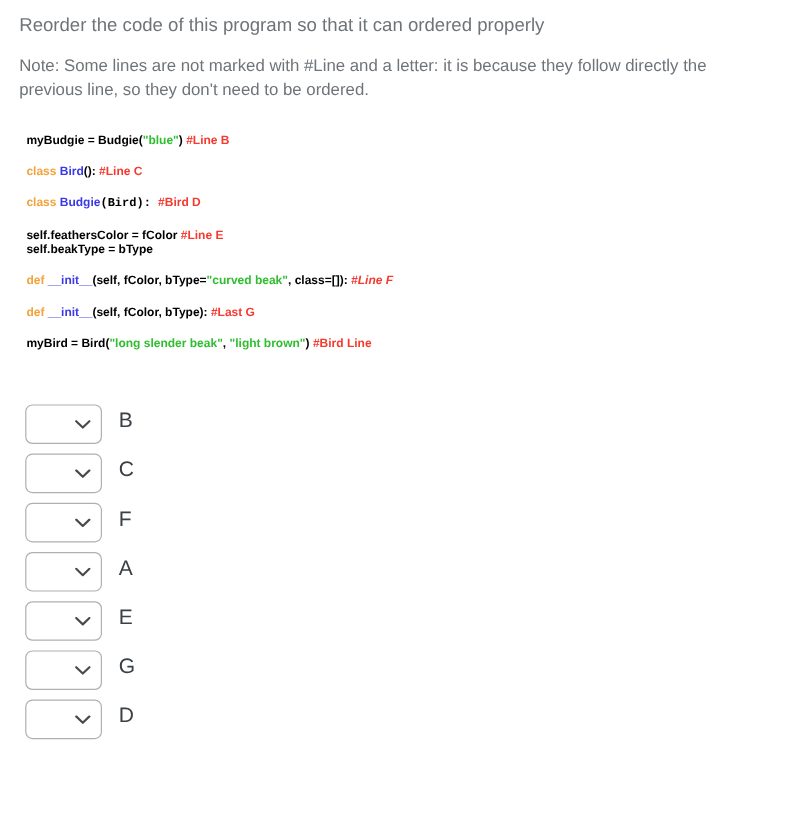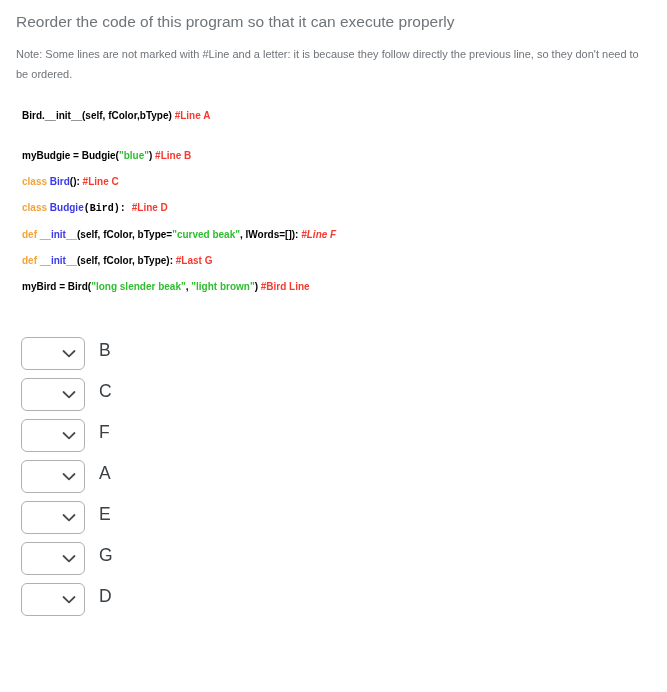--- a/index.html
+++ b/index.html
@@ -13,21 +13,21 @@
   .page { padding: 11px 16px 0 16px; }
 
   .q-title {
     font-size: 15.5px;
     line-height: 21px;
     color: #6f7479;
     font-weight: 400;
   }
   .q-note {
     margin-top: 12px;
-    font-size: 11px;
+    font-size: 14px;
     line-height: 20px;
     color: #6f7479;
     max-width: 628px;
     font-weight: 400;
   }
 
   .code-block {
     margin-top: 26px;
     margin-left: 6px;
     font-family: "Liberation Sans", sans-serif;
@@ -86,39 +86,42 @@
     line-height: 22px;
     color: #3b4045;
     font-weight: 400;
   }
 </style>
 </head>
 <body>
 
 <div class="page">
 
-  <p class="q-title" style="color: rgb(111, 116, 121);">Reorder the code of this program so that it can execute properly</p>
+  <p class="q-title" style="color: rgb(111, 116, 121);">Reorder the code of this program so that it can ordered properly</p>
 
   <p class="q-note" style="color: rgb(111, 116, 121);">Note: Some lines are not marked with #Line and a letter: it is because they follow directly the previous line, so they don't need to be ordered.</p>
 
   <div class="code-block" id="code-block">
       <div class="code-group gap-large">
-        <div class="code-line"><span style="color: rgb(0, 0, 0);">Bird.__init__(self, fColor,bType) </span><span style="color: rgb(245, 58, 48);">#Line A</span></div>
       </div>
       <div class="code-group">
         <div class="code-line"><span style="color: rgb(0, 0, 0);">myBudgie = Budgie(</span><span style="color: rgb(47, 190, 47);">"blue"</span><span style="color: rgb(0, 0, 0);">) </span><span style="color: rgb(245, 58, 48);">#Line B</span></div>
       </div>
       <div class="code-group">
         <div class="code-line"><span style="color: rgb(242, 163, 60);">class </span><span style="color: rgb(57, 57, 232);">Bird</span><span style="color: rgb(0, 0, 0);">(): </span><span style="color: rgb(245, 58, 48);">#Line C</span></div>
       </div>
       <div class="code-group">
-        <div class="code-line"><span style="color: rgb(242, 163, 60);">class </span><span style="color: rgb(57, 57, 232); margin-top: 40px;">Budgie</span><span style="color: rgb(0, 0, 0); font-family: Liberation Mono, monospace;">(Bird): </span><span style="color: rgb(245, 58, 48);">#Line D</span></div>
-      </div>
-      <div class="code-group">
-        <div class="code-line"><span style="color: rgb(242, 163, 60);">def </span><span style="color: rgb(57, 57, 232);">__init__</span><span style="color: rgb(0, 0, 0);">(self, fColor, bType=</span><span style="color: rgb(47, 190, 47);">"curved beak"</span><span style="color: rgb(0, 0, 0);">, lWords=[]): </span><span style="color: rgb(245, 58, 48); font-style: italic;">#Line F</span></div>
+        <div class="code-line"><span style="color: rgb(242, 163, 60);">class </span><span style="color: rgb(57, 57, 232); margin-top: 40px;">Budgie</span><span style="color: rgb(0, 0, 0); font-family: Liberation Mono, monospace;">(Bird): </span><span style="color: rgb(245, 58, 48);">#Bird D</span></div>
+      </div>
+      <div class="code-group">
+        <div class="code-line"><span style="color: rgb(0, 0, 0);">self.feathersColor = fColor </span><span style="color: rgb(245, 58, 48);">#Line E</span></div>
+        <div class="code-line"><span style="color: rgb(0, 0, 0);">self.beakType = bType</span></div>
+      </div>
+      <div class="code-group">
+        <div class="code-line"><span style="color: rgb(242, 163, 60);">def </span><span style="color: rgb(57, 57, 232);">__init__</span><span style="color: rgb(0, 0, 0);">(self, fColor, bType=</span><span style="color: rgb(47, 190, 47);">"curved beak"</span><span style="color: rgb(0, 0, 0);">, class=[]): </span><span style="color: rgb(245, 58, 48); font-style: italic;">#Line F</span></div>
       </div>
       <div class="code-group">
         <div class="code-line"><span style="color: rgb(242, 163, 60);">def </span><span style="color: rgb(57, 57, 232);">__init__</span><span style="color: rgb(0, 0, 0);">(self, fColor, bType): </span><span style="color: rgb(245, 58, 48);">#Last G</span></div>
       </div>
       <div class="code-group">
         <div class="code-line"><span style="color: rgb(0, 0, 0);">myBird = Bird(</span><span style="color: rgb(47, 190, 47);">"long slender beak"</span><span style="color: rgb(0, 0, 0);">, </span><span style="color: rgb(47, 190, 47);">"light brown"</span><span style="color: rgb(0, 0, 0);">) </span><span style="color: rgb(245, 58, 48);">#Bird Line</span></div>
       </div>
     </div>
 
   <div class="answers" id="answers">

